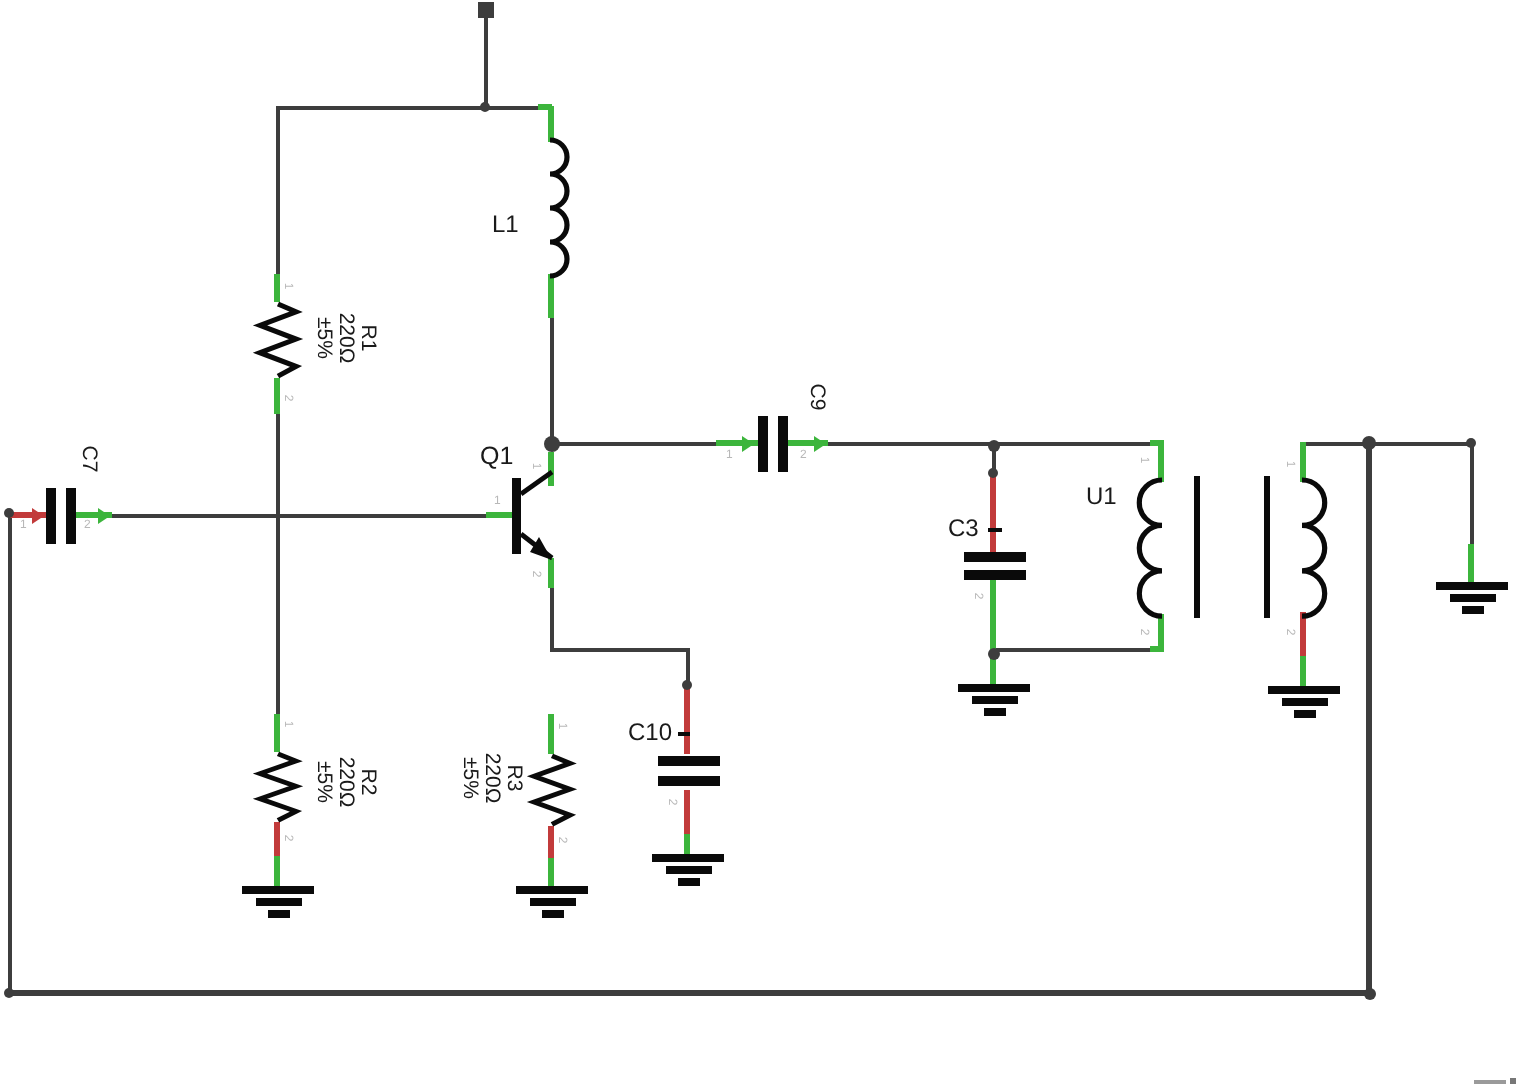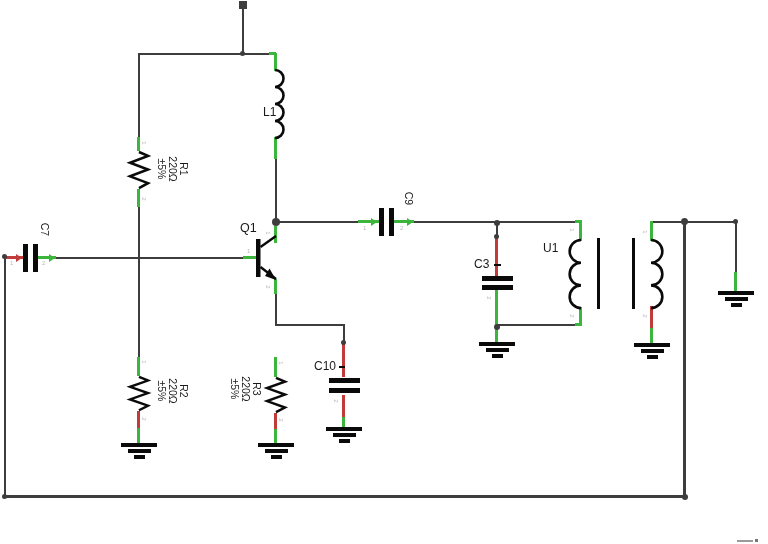--- a/index.html
+++ b/index.html
@@ -196,21 +196,21 @@
     <span>220Ω</span>
     <span>±5%</span>
   </div>
   <div class="vlabel" style="left:34px;top:224px;width:20px;height:11px;">
     <span>C7</span>
   </div>
   <div class="vlabel" style="left:398px;top:193px;width:20px;height:11px;">
     <span>C9</span>
   </div>
   <div class="hlabel" style="left:240px;top:222px;font-size:12.5px;">Q1</div>
-  <div class="hlabel" style="left:263px;top:106px;">L1</div>
+  <div class="hlabel" style="left:246px;top:106px;">L1</div>
   <div class="hlabel" style="left:543px;top:242px;">U1</div>
   <div class="hlabel" style="left:474px;top:258px;">C3</div>
   <div class="comp" style="left:494px;top:264px;width:7px;height:2px;"></div>
   <div class="hlabel" style="left:314px;top:360px;">C10</div>
   <div class="comp" style="left:339px;top:366px;width:6px;height:2px;"></div>
 
   <span class="pin" style="left:10px;top:260px;">1</span>
   <span class="pin" style="left:42px;top:260px;">2</span>
   <span class="pin" style="left:363px;top:225px;">1</span>
   <span class="pin" style="left:400px;top:225px;">2</span>

